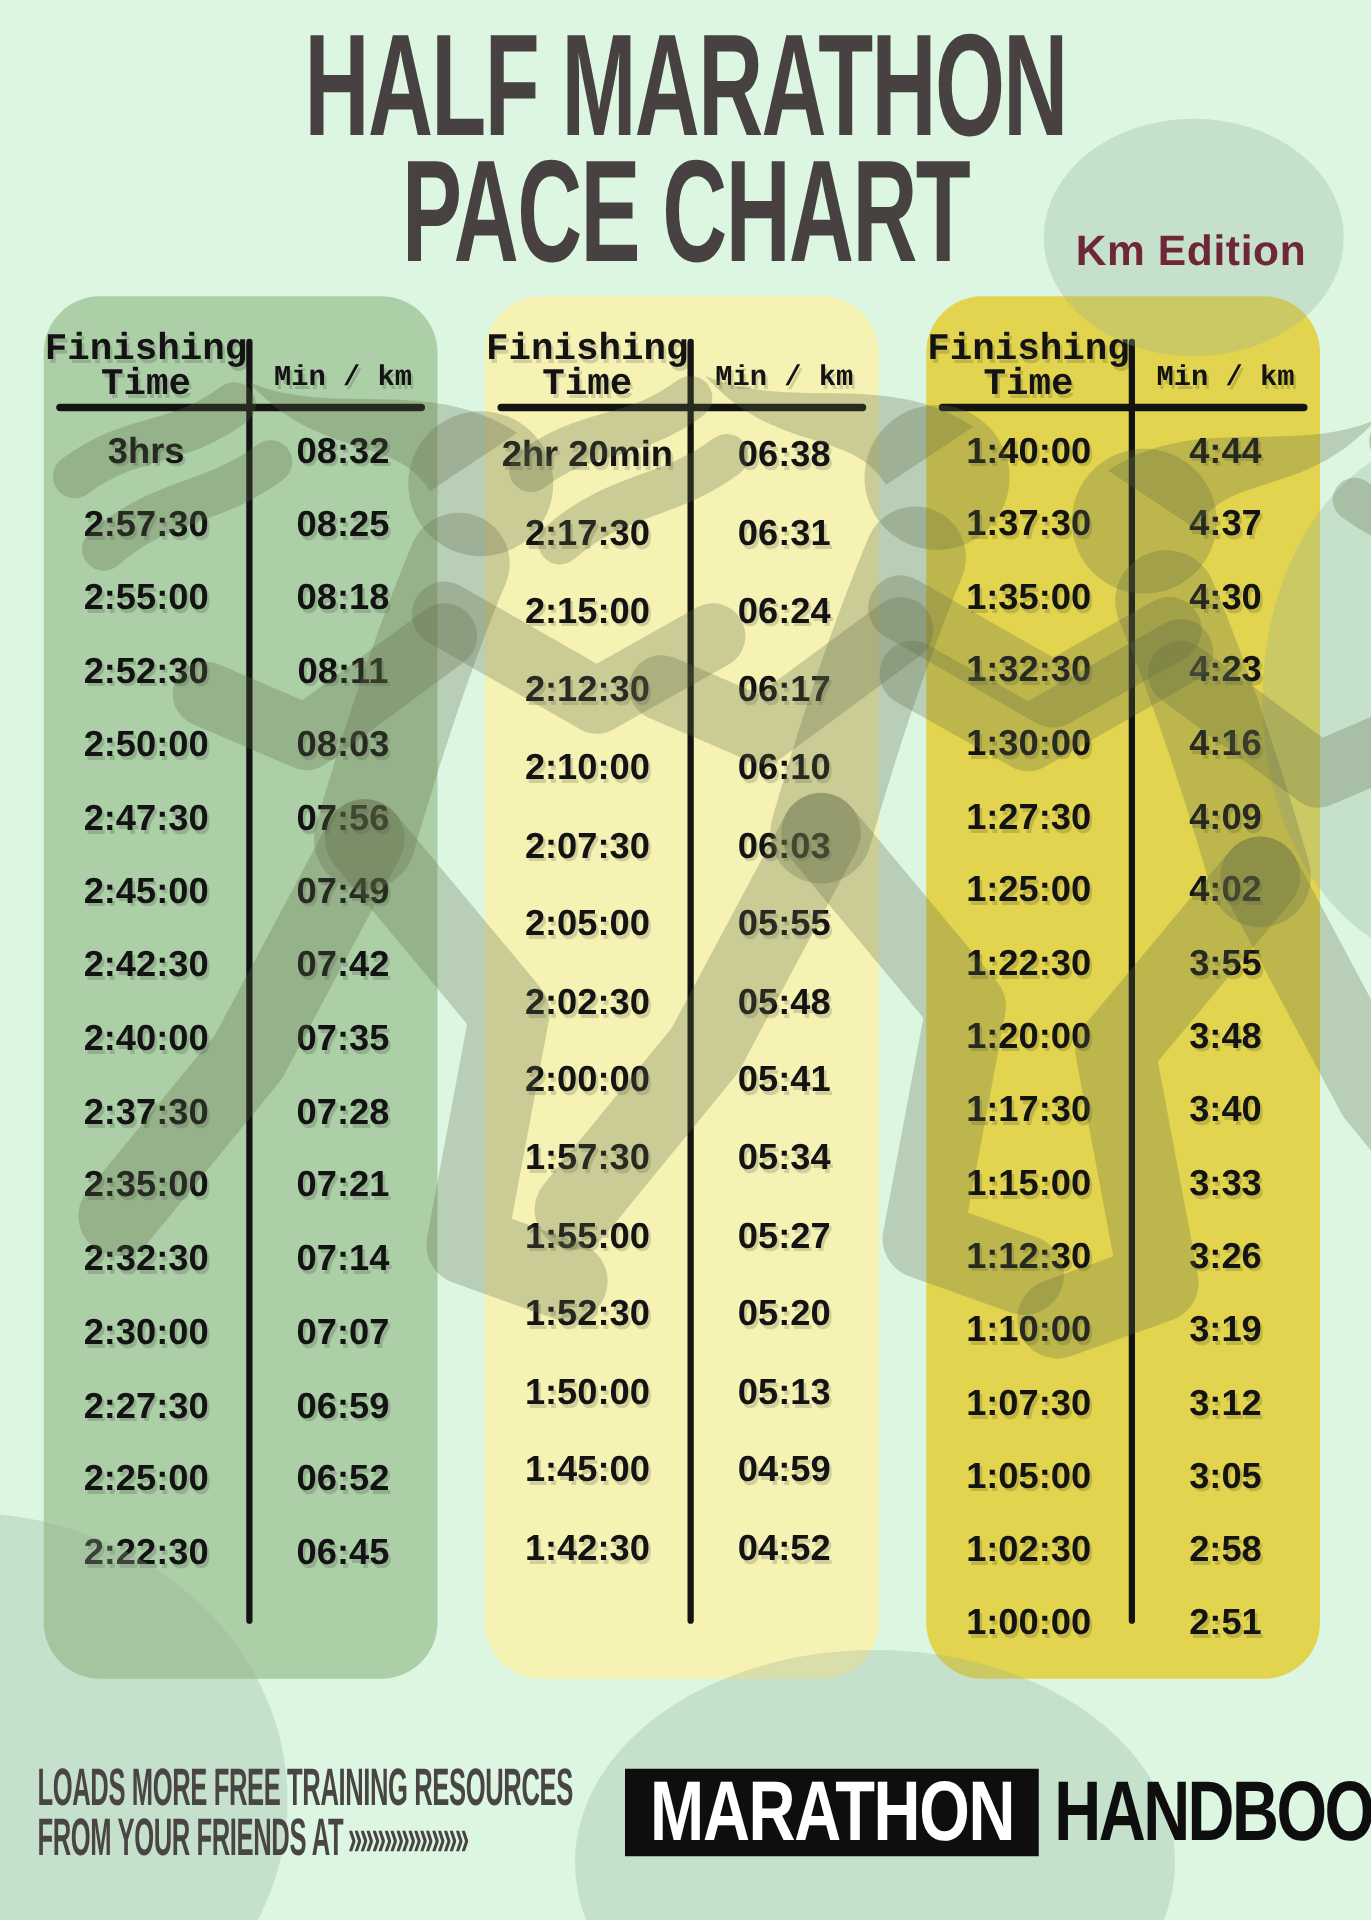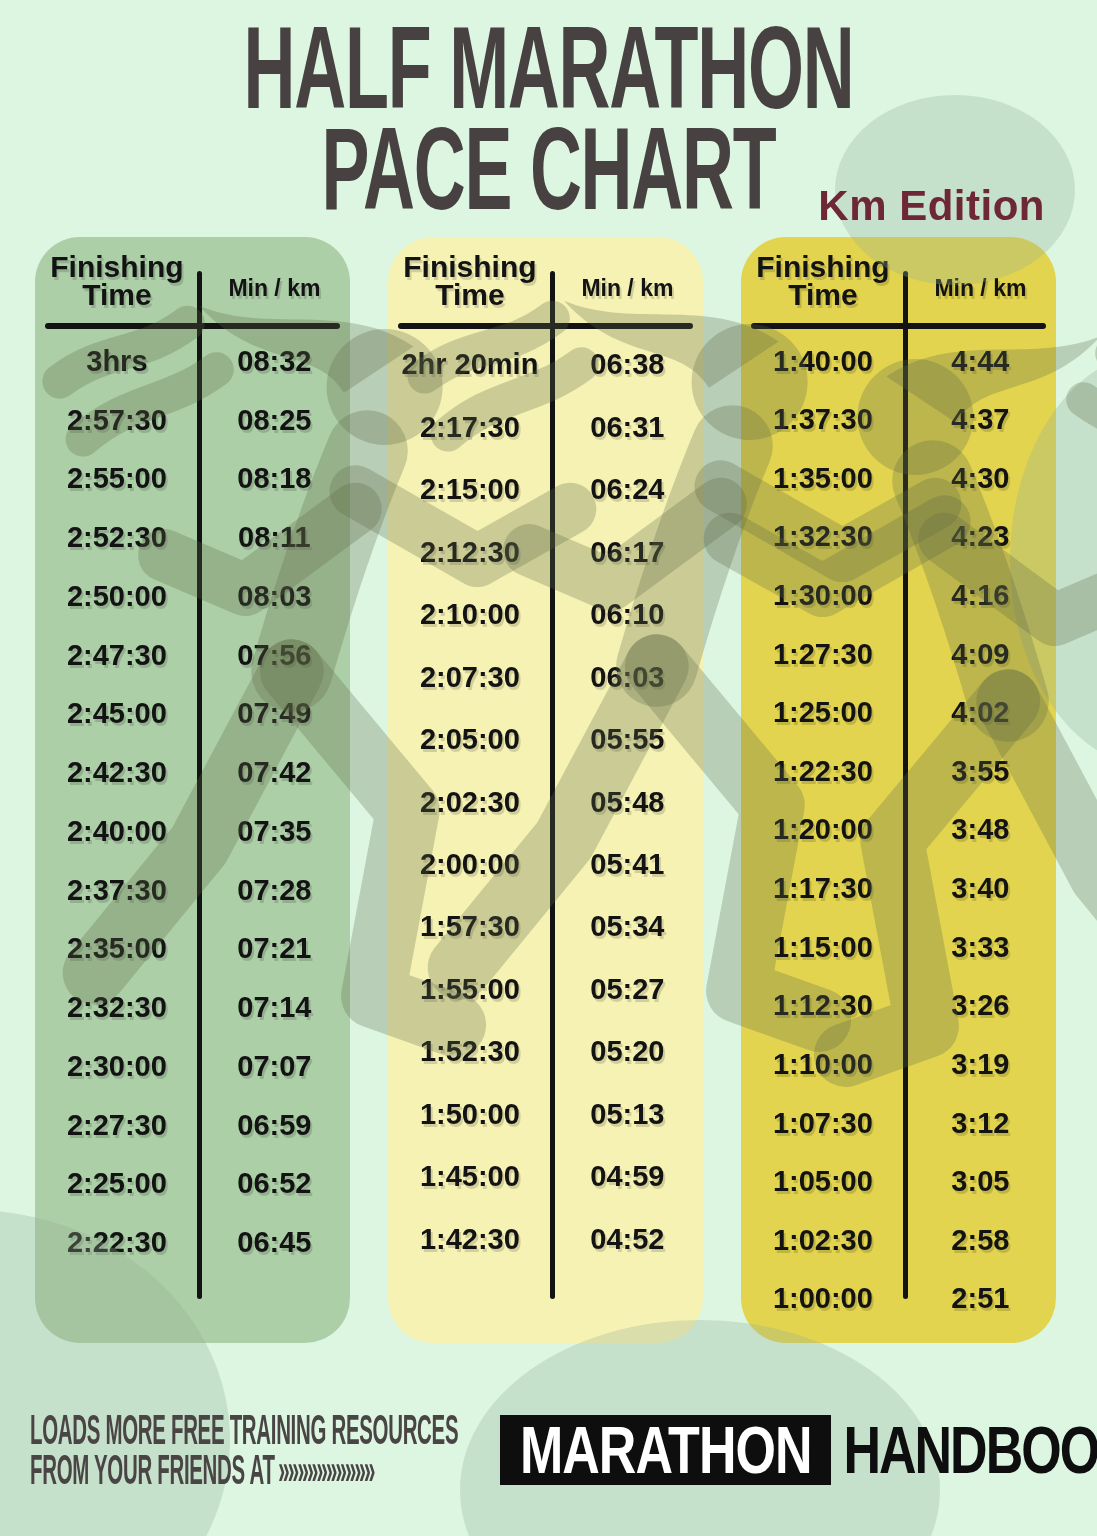--- a/index.html
+++ b/index.html
@@ -24,21 +24,21 @@
     font-size:116px;font-weight:800;
     line-height:0.87;
     letter-spacing:-2px;
     color:var(--title_text,#474241);
     transform:scaleX(0.62);
     transform-origin:center;
     white-space:nowrap;
   }
   .edition{
     position:absolute;top:182px;right:52px;
-    font-size:42px;font-weight:800;
+    font-size:34px;font-weight:800;
     color:var(--edition_text,#6d2737);
     z-index:2;
     letter-spacing:0.5px;
   }
   
   .silhouettes{
     position:absolute;inset:0;width:100%;height:100%;
     z-index:1;pointer-events:none;
   }
   
@@ -50,22 +50,22 @@
   .panel{
     position:relative;
     width:315px;height:1106px;
     border-radius:45px;
   }
   .panel-0{background:var(--panel_green,#accfa7);}
   .panel-1{background:var(--panel_pale_yellow,#f6f2b4);}
   .panel-2{background:var(--panel_yellow,#e2d44f);}
   .panel > *{position:relative;z-index:2;}
   .panel-head{
-    position:absolute;top:16px;left:0;right:0;height:72px;
-    display:flex;z-index:2;
+    position:absolute;top:30px;left:0;right:0;height:72px;
+    display:flex;z-index:2;font-family:Liberation Mono, monospace;
   }
   .head-finishing{
     width:52%;
     display:flex;flex-direction:column;align-items:center;justify-content:flex-start;
     font-weight:800;font-size:30px;line-height:0.92;
     color:var(--table_text,#131313);
     text-shadow:2px 3px 0 rgba(0,0,0,0.15);
   }
   .head-pace{
     width:48%;

